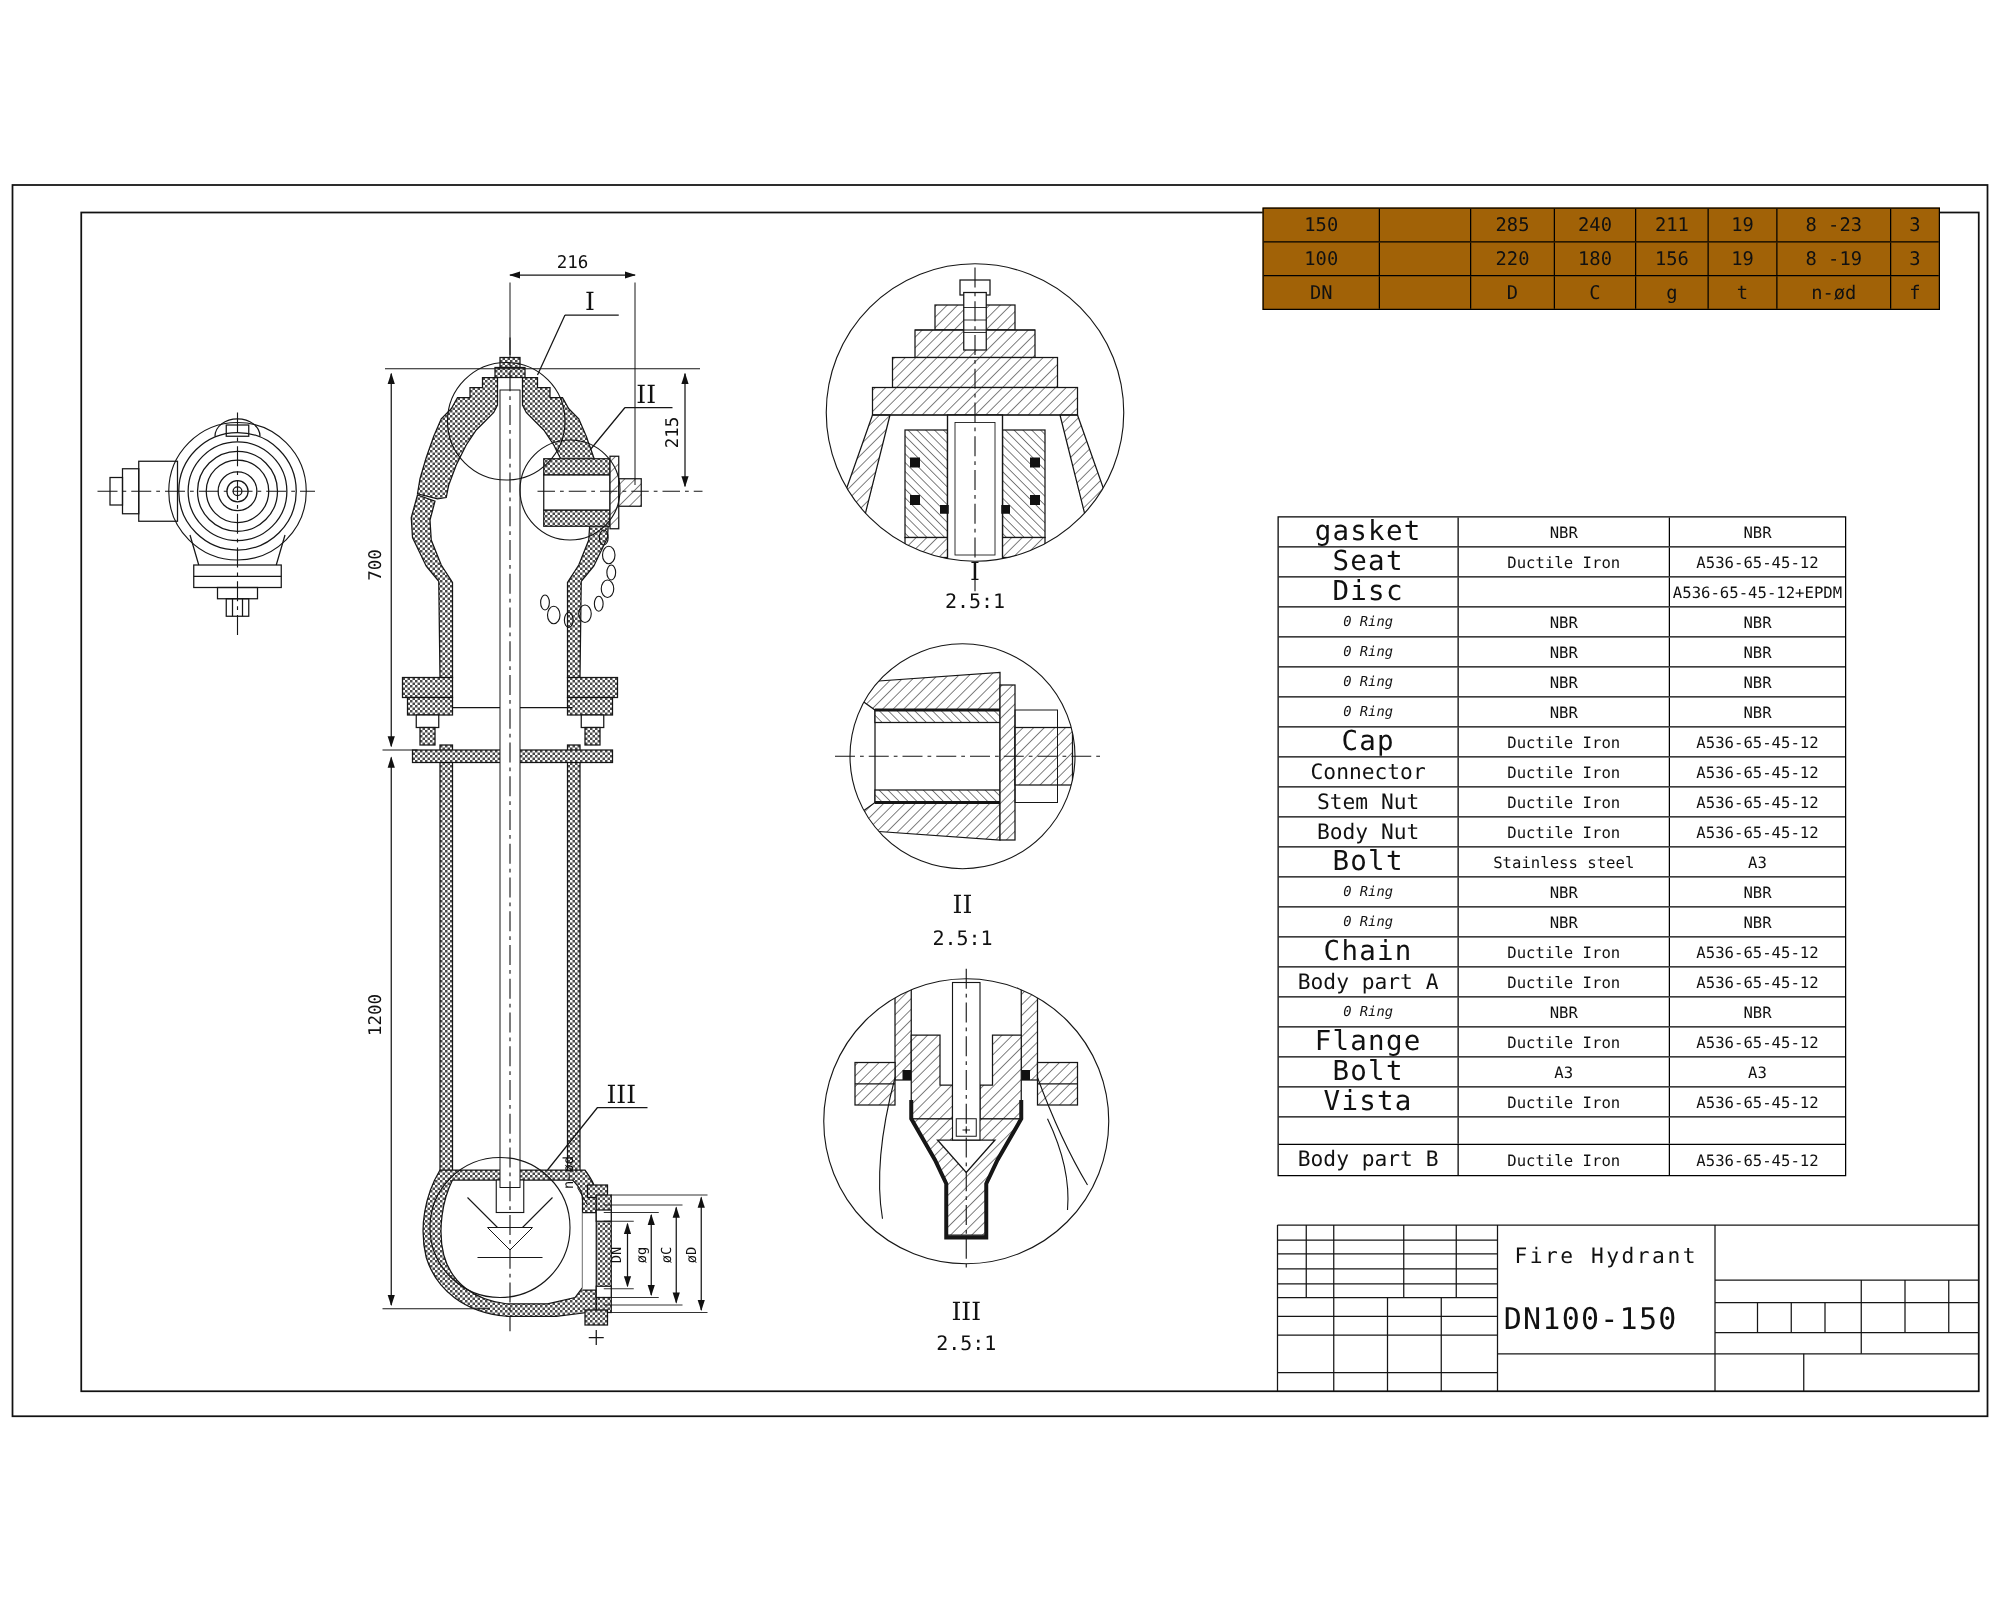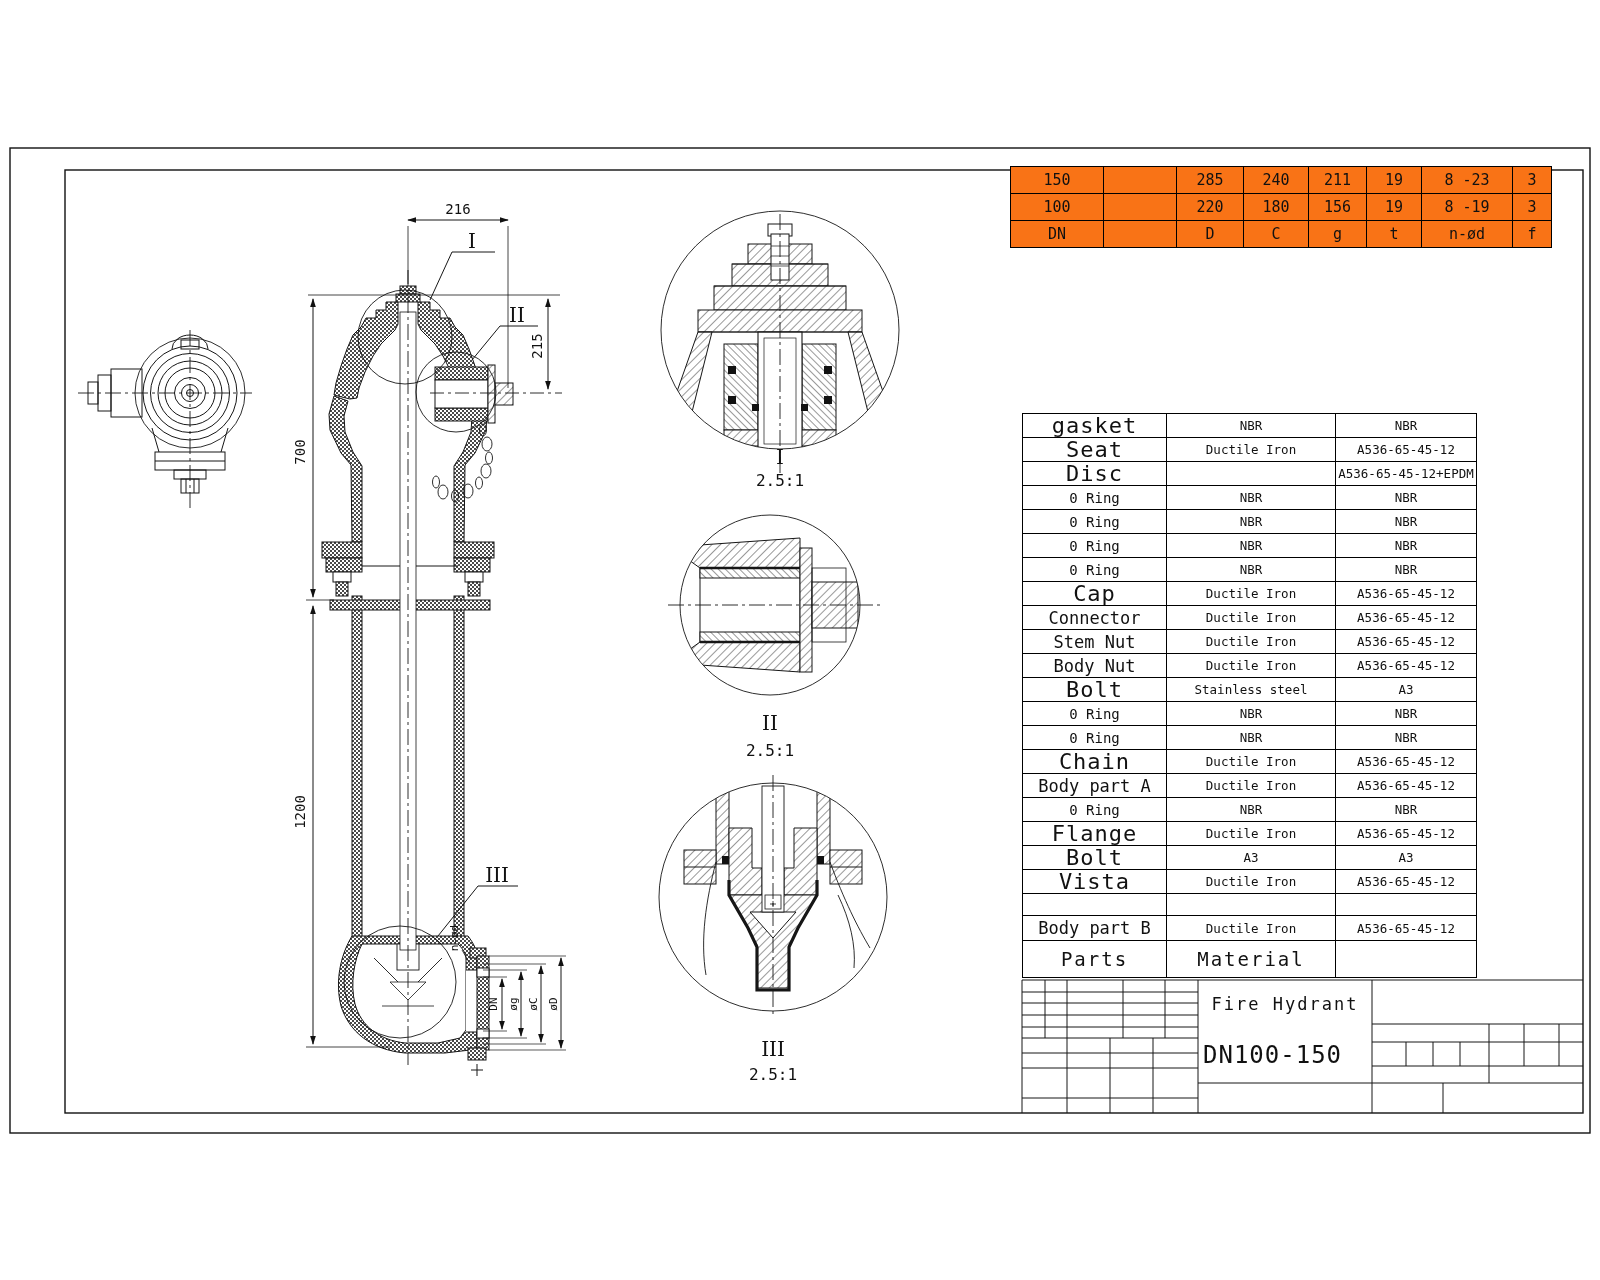--- a/index.html
+++ b/index.html
@@ -9,41 +9,41 @@
   .dtxt{font-family:"DejaVu Sans Mono",monospace;fill:#111;}
   .sm{font-size:14px;}
   .xs{font-size:11px;}
   .rn{font-family:"DejaVu Serif",serif;font-size:20px;fill:#111;}
   .scale{font-size:16px;}
   .ttl{font-size:17px;letter-spacing:2px;}
   .mdl{font-size:24px;letter-spacing:1px;}
 
   
   .ftable{position:absolute;left:1010px;top:166px;border:1.6px solid #000;
-          font-size:15px;background:#f97316;}
+          font-size:15px;background:#a16207;}
   .frow{display:flex;height:26px;}
   .frow + .frow{border-top:1.6px solid #000;}
   .fc{display:flex;align-items:center;justify-content:center;border-right:1.6px solid #000;
       white-space:nowrap;}
   .fc:last-child{border-right:none;}
   .c0{width:92px}.c1{width:72px}.c2{width:66px}.c3{width:64px}
   .c4{width:57px}.c5{width:54px}.c6{width:90px}.c7{width:38px}
 
   
   .ptable{position:absolute;left:1022px;top:413px;border:1.6px solid #000;background:#fff;}
   .prow{display:flex;height:23px;}
   .prow + .prow{border-top:1.4px solid #000;}
   .prow.h21{height:21px}.prow.h24{height:24px}.prow.h36{height:36px}
   .pc{display:flex;align-items:center;justify-content:center;border-right:1.4px solid #000;
       white-space:nowrap;overflow:visible;}
   .pc:last-child{border-right:none;}
   .pp{width:143px}.pm{width:168px;font-size:12.5px}.pg{width:140px;font-size:12.5px}
   .lg{font-size:22px;letter-spacing:1px;}
   .md{font-size:17px;text-align:right;}
-  .smc{font-size:14px;}
+  .smc{font-size:11px;font-style:italic;}
   .hdr{font-size:19px;letter-spacing:2px;}
 </style>
 </head>
 <body>
 
 <div class="sheet">
 
 <svg width="1600" height="1280" viewBox="0 0 1600 1280">
   <defs>
     <pattern id="h1" width="6" height="6" patternUnits="userSpaceOnUse" patternTransform="rotate(45)">
@@ -445,20 +445,15 @@
   <div class="prow h21">
     <div class="pc pp"></div>
     <div class="pc pm"></div>
     <div class="pc pg"></div>
   </div>
   <div class="prow h24">
     <div class="pc pp md">Body part B</div>
     <div class="pc pm">Ductile Iron</div>
     <div class="pc pg">A536-65-45-12</div>
   </div>
-  <div class="prow h36">
-    <div class="pc pp hdr">Parts</div>
-    <div class="pc pm hdr">Material</div>
-    <div class="pc pg"></div>
-  </div>
 </div>
 
 </div>
 
 </body></html>

